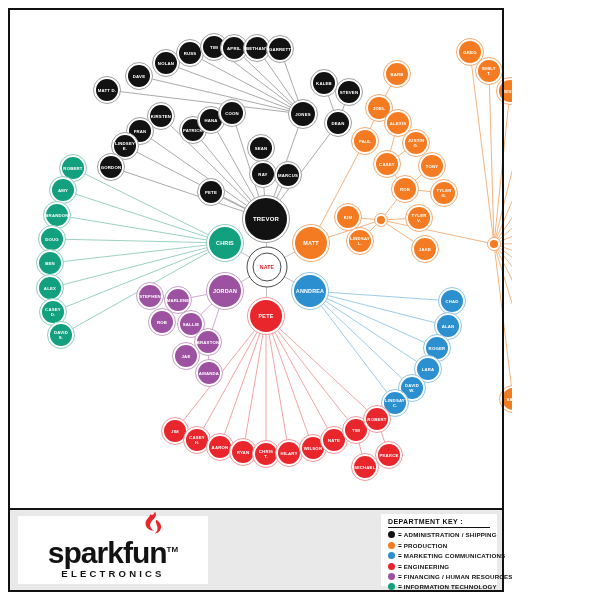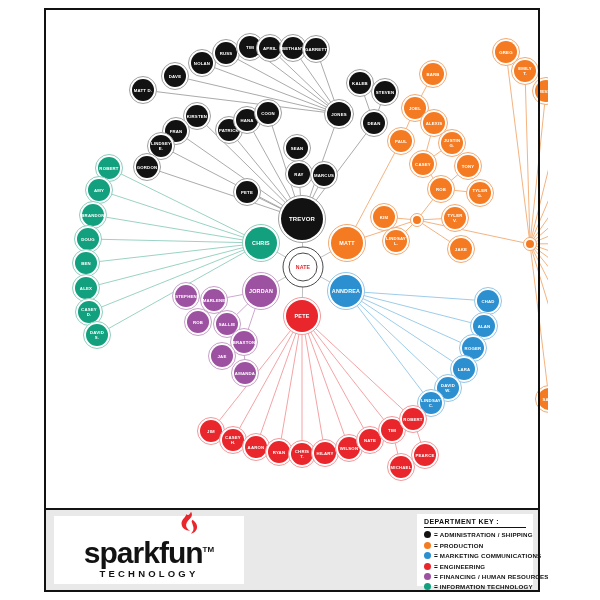--- a/index.html
+++ b/index.html
@@ -1,17 +1,17 @@
 <!DOCTYPE html>
 <html><head>
 <meta charset="utf-8">
 <style>
   html,body{margin:0;padding:0;background:#ffffff;}
   .poster{position:relative;width:512px;height:600px;background:#ffffff;overflow:hidden;
-          font-family:"Liberation Sans",sans-serif;margin-left:36px;}
+          font-family:"Liberation Sans",sans-serif;}
   .frame{position:absolute;left:8px;top:8px;right:8px;bottom:8px;border:2px solid #111;pointer-events:none;z-index:5;}
   #chart{position:absolute;left:0;top:0;z-index:1;}
   .band{position:absolute;left:10px;right:10px;bottom:10px;height:80px;background:#e9e9e9;
         border-top:2px solid #141414;z-index:3;}
   .logo-card{position:absolute;left:8px;top:6px;bottom:6px;width:190px;background:#ffffff;
              display:flex;flex-direction:column;align-items:center;justify-content:center;position:absolute;}
   .logo-wrap{position:relative;text-align:center;padding-top:14px;}
   .flame{position:absolute;top:-10px;left:96px;width:19px;height:26px;}
   .brand{font-size:30px;font-weight:bold;color:#121212;letter-spacing:-1px;line-height:30px;}
   .brand sup{font-size:8px;letter-spacing:0;}
@@ -588,21 +588,21 @@
     </svg>
 
   <div class="band">
     <div class="logo-card">
       <div class="logo-wrap">
         <svg class="flame" viewBox="0 0 20 26">
           <path d="M11.6 0 C13.8 3.4 11.9 5.9 9.9 8 C7.8 10.2 6 12.3 6.5 15.2 C6.9 17.6 8.6 19.2 10.8 20.2 C6 20.4 1.6 17.4 1.6 12.6 C1.6 8 5.9 6.2 6.9 2.5 C7.6 4 9 4.8 11.6 0 Z" fill="#e8262c"></path>
           <path d="M13.2 8.4 C15.9 10.5 18 12.8 18 16 C18 19.8 15.2 22.6 11.4 23.2 C13.4 21.4 14.4 19.5 14.2 17 C14 14.4 12.6 12.3 12.2 10 Z" fill="#e8262c"></path>
         </svg>
         <div class="brand"><span>sparkfun</span><sup>TM</sup></div>
-        <div class="subtitle">TECHNOLOGY</div>
+        <div class="subtitle">ELECTRONICS</div>
       </div>
     </div>
     <div class="legend-card">
       <div class="legend-title">DEPARTMENT KEY :</div>
       <hr class="legend-hr">
       <div id="legend-rows">
           <div class="legend-row">
             <span class="legend-dot" style="background: rgb(18, 18, 18);"></span>
             <span class="legend-eq">=</span>
             <span class="legend-label">ADMINISTRATION / SHIPPING</span>

